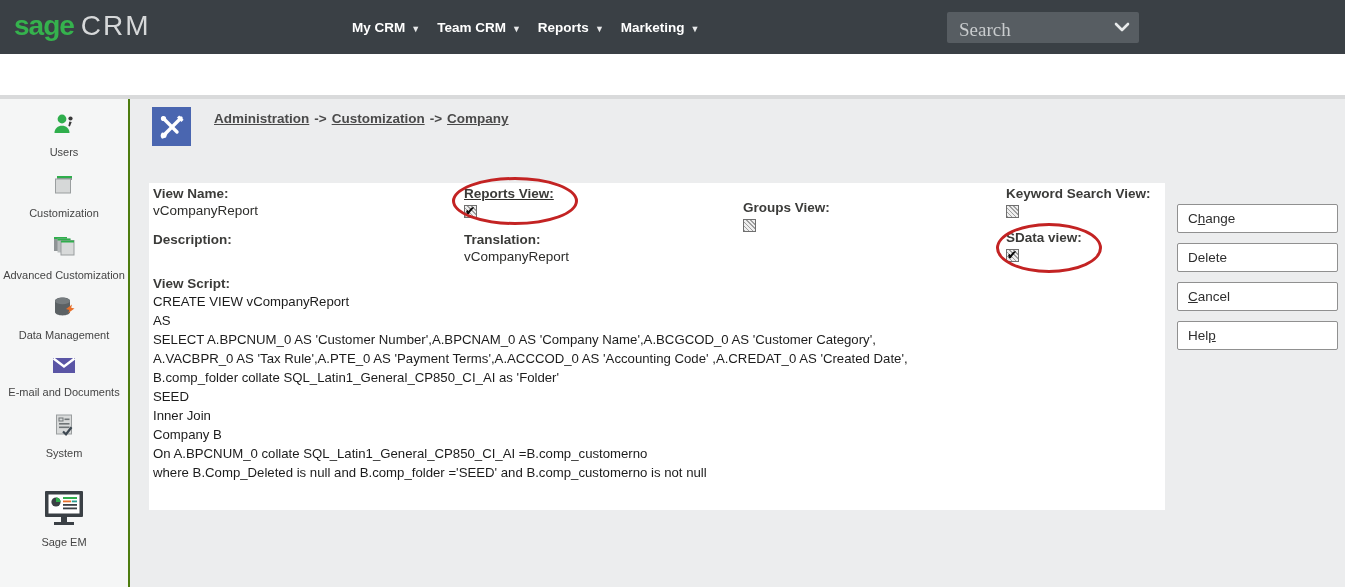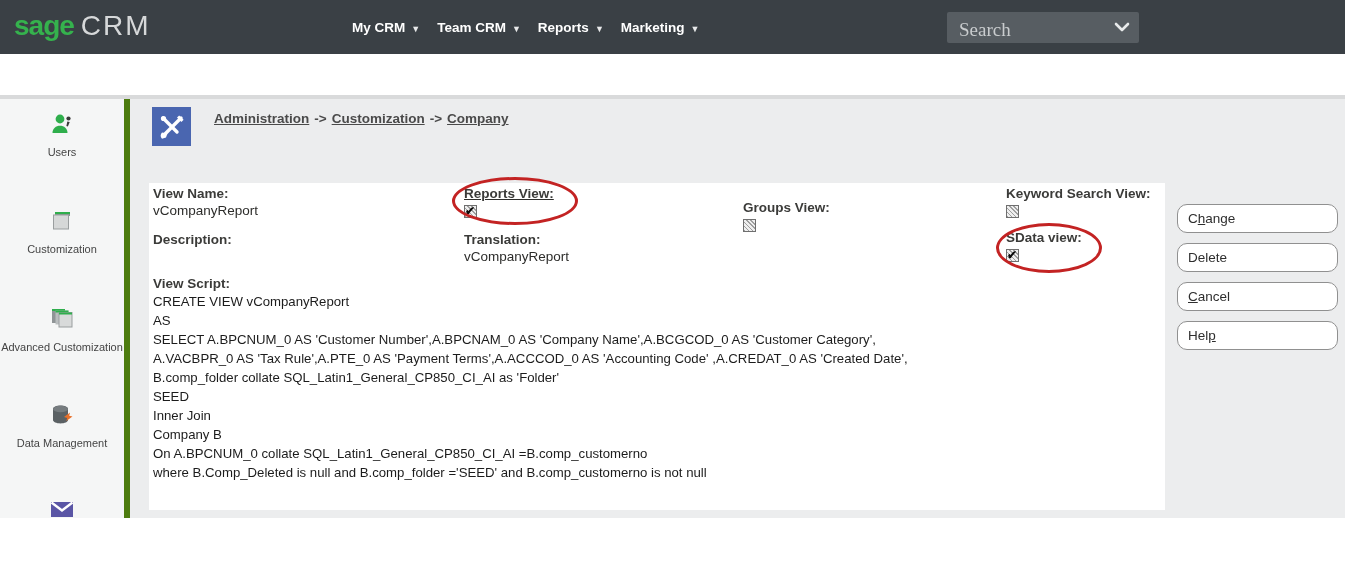--- a/index.html
+++ b/index.html
@@ -1,17 +1,17 @@
 <!DOCTYPE html>
 <html><head>
 <meta charset="utf-8">
 <style>
   * { margin:0; padding:0; box-sizing:border-box; }
   html,body { background:#fff; }
-  .page { position:relative; width:1345px; height:518px; overflow:hidden;
+  .page { position:relative; width:1345px; height:587px; overflow:hidden;
           font-family:"Liberation Sans", sans-serif; background:#f0abfc; }
 
   
   .topbar { position:relative; height:54px; background:#3a4045; }
   .logo { position:absolute; left:14px; top:10px; font-size:28px; }
   .logo .brand { color:#35b24d; font-weight:bold; letter-spacing:-1px; }
   .logo .product { color:#d6d8d9; font-weight:400; margin-left:7px; letter-spacing:2px; }
   .menu { position:absolute; left:352px; top:0; height:54px; display:flex; align-items:center; gap:17px; }
   .menu-item { color:#fff; font-size:13.5px; font-weight:bold; cursor:pointer; white-space:nowrap; }
   .menu-item .caret { font-size:9px; margin-left:6px; color:#e8e9ea; }
@@ -20,22 +20,22 @@
   .searchbox .ph { position:absolute; left:12px; top:7px; color:#c9ccce; font-size:19px;font-family:Liberation Serif, serif; }
   .searchbox .chev { position:absolute; right:9px; top:8px; }
   .nav-icons { position:absolute; right:0; top:0; height:54px; }
 
   
   .header-strip { height:41px; background:#fff; }
   .hdivider { height:4px; background:#d9dadb; }
 
   
   .body { display:flex; height:488px; }
-  .sidebar { width:130px; background:#f5f6f6; border-right:6px solid #4d7c0f;
-             padding-top:12px; display:flex; flex-direction:column; align-items:center;gap:36px; }
+  .sidebar { width:130px; background:#f5f6f6; border-right:2px solid #4d7c0f;
+             padding-top:12px; display:flex; flex-direction:column; align-items:center; }
   .side-item { width:100%; display:flex; flex-direction:column; align-items:center;
                margin-bottom:13px; cursor:pointer; }
   .side-item .lbl { margin-top:4px; font-size:11px; color:#454545; text-align:center; }
   .side-item.sage-em { margin-top:16px; }
 
   .main { position:relative; flex:1; background:#ecedee; }
 
   
   .crumb-icon { position:absolute; left:22px; top:8px; width:39px; height:39px; background:#4a66b0;
                 display:flex; align-items:center; justify-content:center; }
@@ -55,21 +55,21 @@
   .checkbox.checked::after { content:"\2714"; position:absolute; left:0px; top:-2px;
               font-size:12px; color:#0a0a0a; font-weight:bold; }
   .script-lines { line-height:19px; font-size:13.2px; color:#1c1c1c; white-space:nowrap; }
 
   .red-circle { position:absolute; border:3px solid #c32323; border-radius:50%; pointer-events:none; }
   .rc-reports { left:303px; top:-6px; width:126px; height:48px; }
   .rc-sdata { left:847px; top:40px; width:106px; height:50px; }
 
   
   .btn-col { position:absolute; left:1047px; top:105px; display:flex; flex-direction:column; gap:10px; }
-  .btn { width:161px; height:29px; background:#fff; border:1px solid #909090; border-radius:10px;
+  .btn { width:161px; height:29px; background:#fff; border:1px solid #909090; border-radius:2px;
          font-family:"Liberation Sans", sans-serif; font-size:13.5px; color:#2e2e2e;
          text-align:left; padding-left:10px; cursor:pointer; }
   .btn .key { text-decoration:underline; }
 </style>
 </head>
 <body>
 
 <div class="page">
 
   <div class="topbar">

